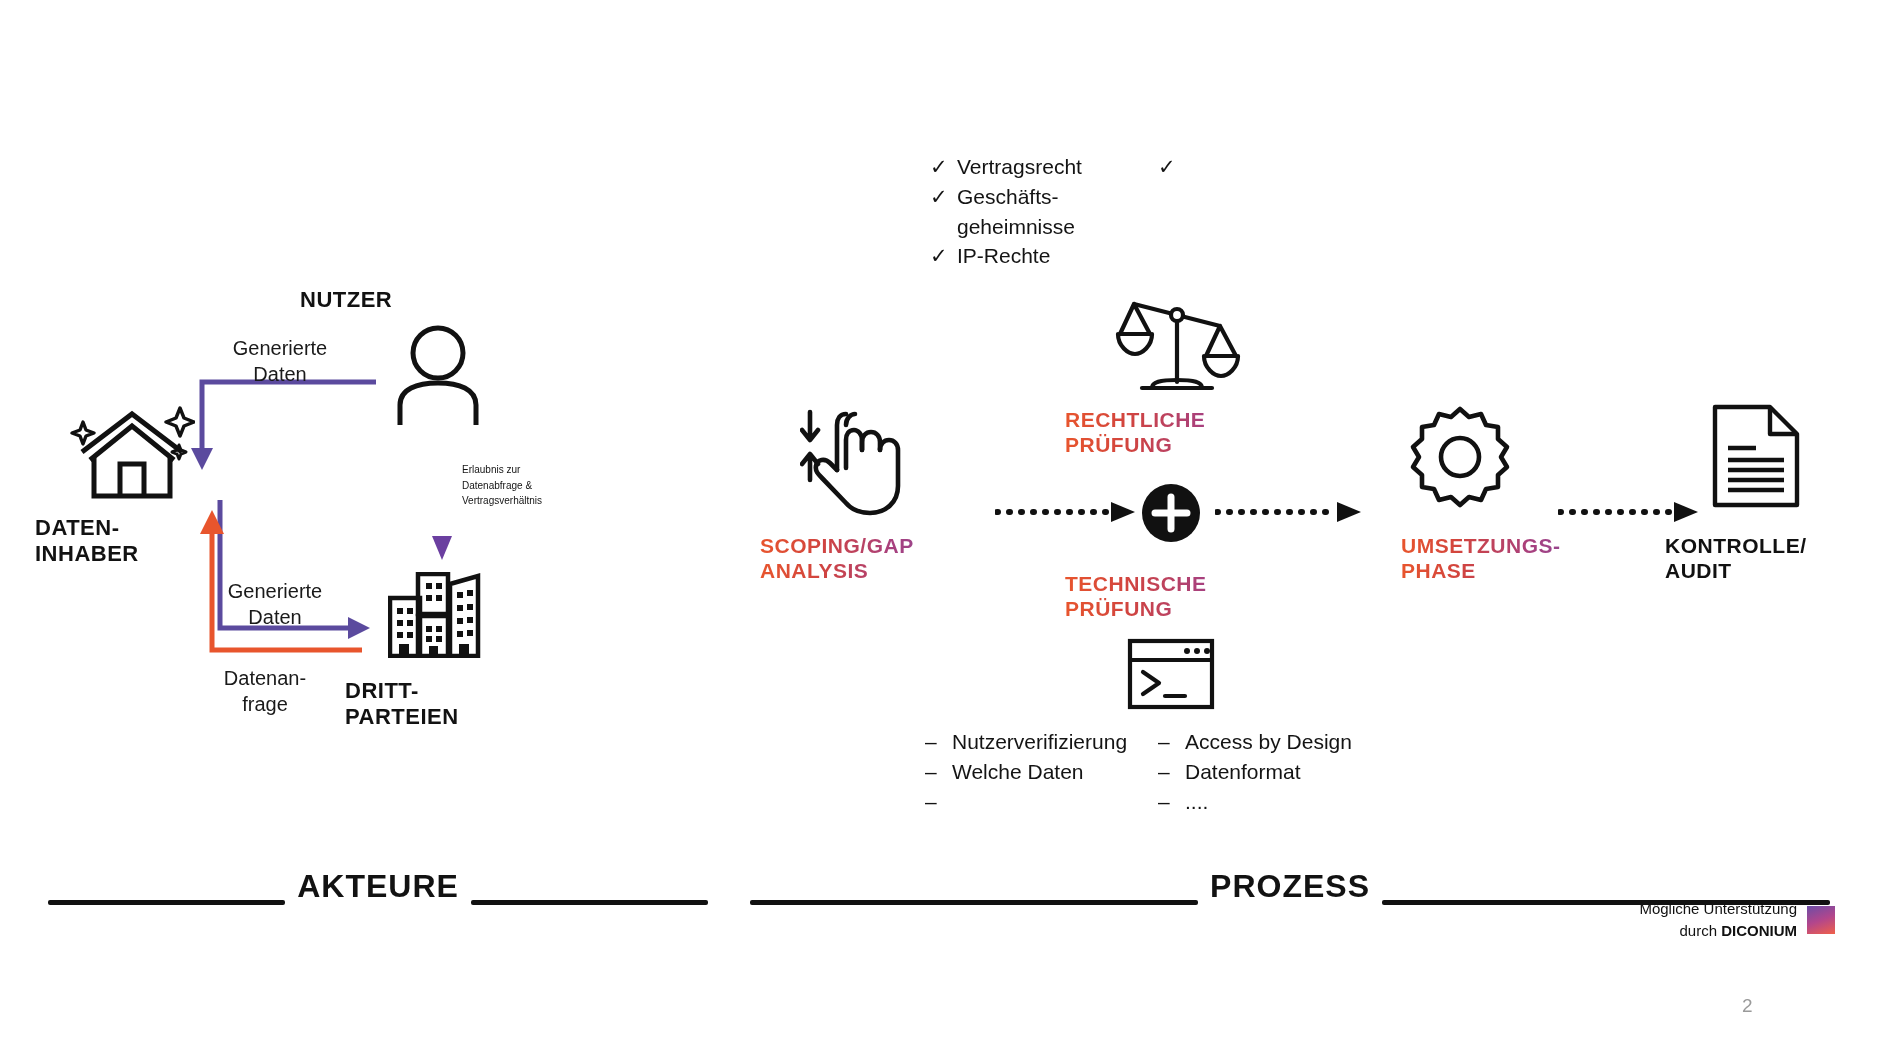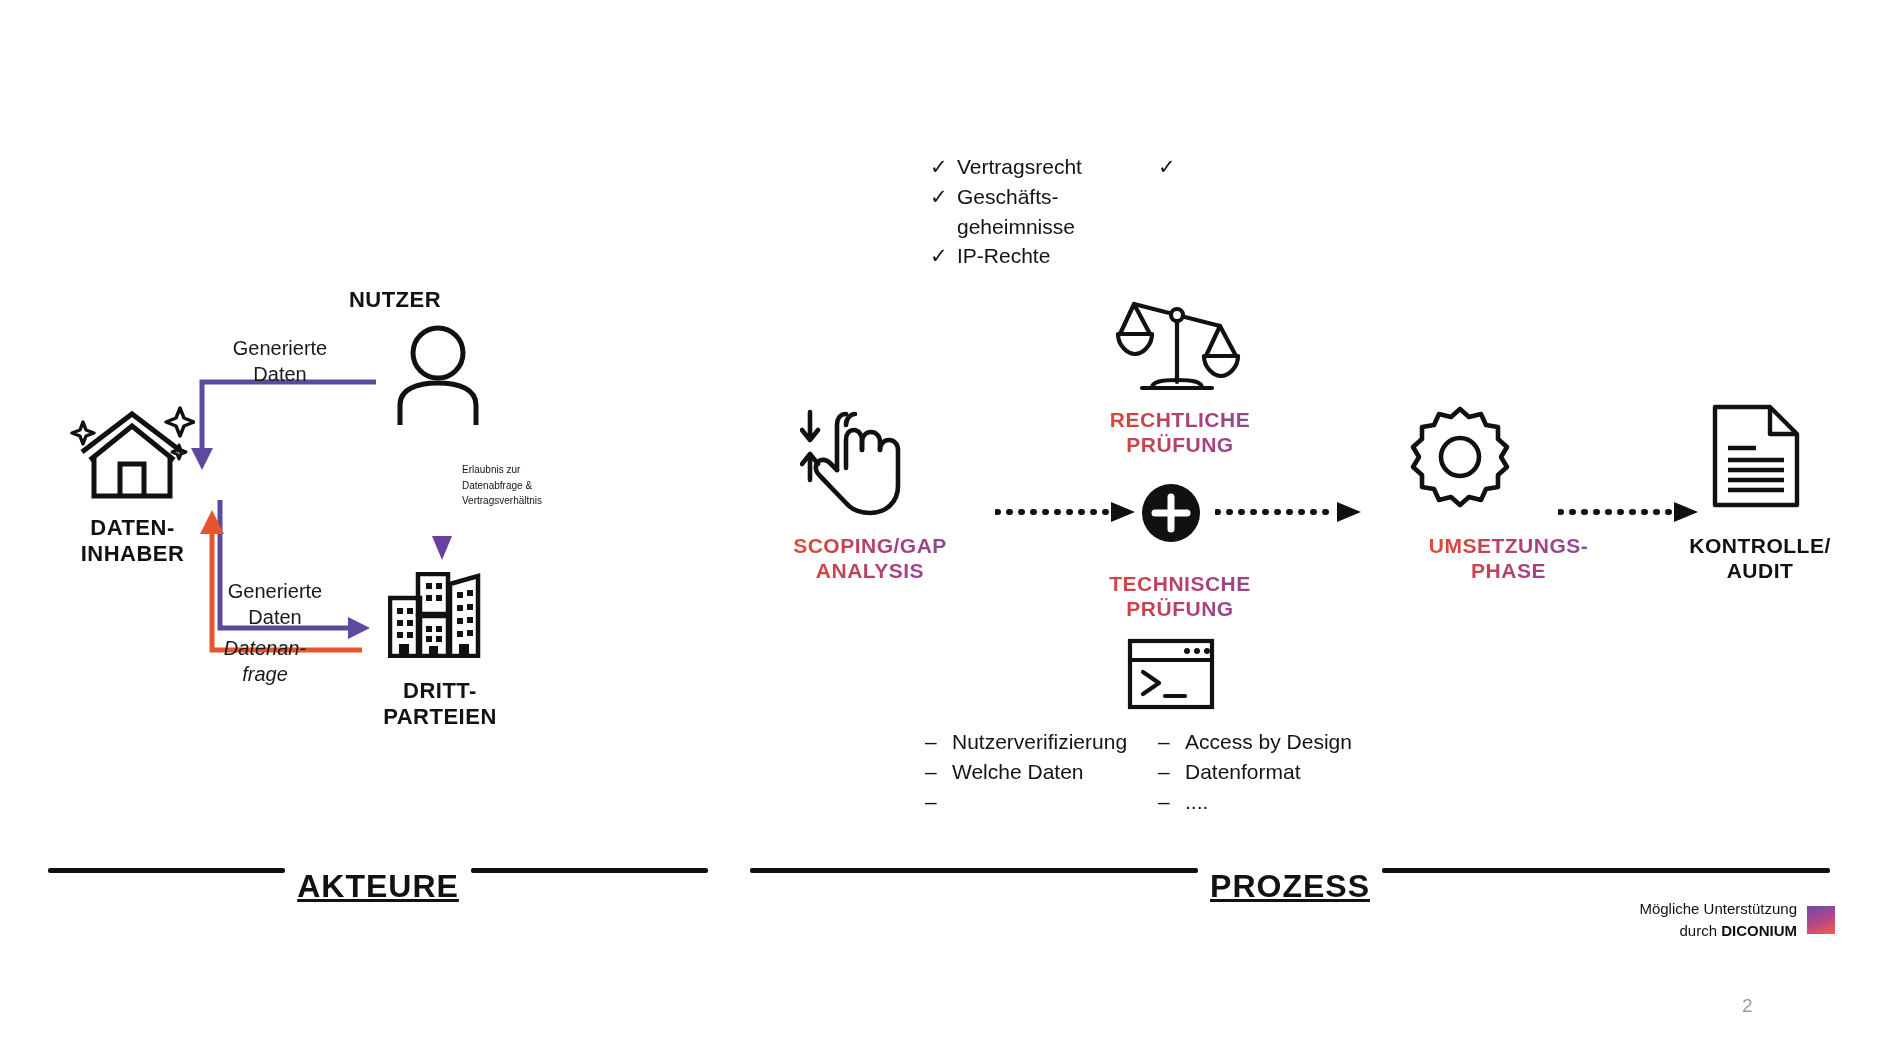--- a/index.html
+++ b/index.html
@@ -1,28 +1,28 @@
 <!DOCTYPE html>
 <html><head>
 <meta charset="utf-8">
 <style>
   html,body{margin:0;padding:0;background:#fff;}
   body{width:1880px;height:1057px;position:relative;overflow:hidden;
        font-family:"Liberation Sans","DejaVu Sans",sans-serif;color:#121212;}
   .abs{position:absolute;}
   .bold{font-weight:bold;}
-  .ttl{font-weight:bold;letter-spacing:.5px;text-align:center;line-height:1.18;}
+  .ttl{font-weight:bold;letter-spacing:.5px;text-align:left;line-height:1.18;}
   .grad{background:linear-gradient(90deg,#E8552D 0%,#D1443F 28%,#A8407E 60%,#7B4FA8 100%);
         -webkit-background-clip:text;background-clip:text;color:transparent;
         -webkit-text-fill-color:transparent;}
   .lbl{font-size:20px;line-height:1.3;text-align:center;color:#1a1a1a;}
   .chk ul,.dsh ul{list-style:none;margin:0;padding:0;}
   .chk li,.dsh li{display:flex;gap:11px;font-size:21px;line-height:1.42;color:#141414;}
   .chk li span.m,.dsh li span.m{flex:0 0 auto;width:16px;text-align:left;}
-  .secline{display:flex;align-items:flex-start;gap:12px;text-decoration:underline;}
+  .secline{display:flex;align-items:flex-end;gap:12px;}
   .secline .rule{height:5px;background:#111;flex:1 1 auto;border-radius:2px;}
   .secline .st{font-size:32px;font-weight:bold;letter-spacing:1px;}
   .ftxt{font-size:15px;line-height:1.45;text-align:right;color:#111;}
   .swatch{width:28px;height:28px;
           background:linear-gradient(160deg,#6C4DA6 0%,#B2468C 50%,#F0604A 100%);}
   .pg{font-size:19px;color:#9a9a9a;}
 </style>
 </head>
 <body>
 
@@ -113,21 +113,21 @@
   <div>Generierte</div>
   <div>Daten</div>
 </div>
 
 <div class="abs" style="left:190px;top:498px;width:200px;height:160px;">
   <svg width="200" height="160" viewBox="0 0 200 160" fill="none">
     <path d="M172 152 L22 152 L22 32" stroke="#E8552D" stroke-width="5"></path>
     <path d="M22 12 L10 36 L34 36 Z" fill="#E8552D"></path>
   </svg>
 </div>
-<div class="abs lbl" style="left:170px;top:635px;width:190px;font-style:italic;">
+<div class="abs lbl" style="left:170px;top:665px;width:190px;">
   <div>Datenan-</div>
   <div>frage</div>
 </div>
 
 <div class="abs" style="left:430px;top:430px;width:24px;height:135px;">
   <svg width="24" height="135" viewBox="0 0 24 135" fill="none">
     <defs>
       <linearGradient id="permGrad" x1="0" y1="0" x2="0" y2="1">
         <stop offset="0%" stop-color="#E8552D"></stop>
         <stop offset="50%" stop-color="#B8407A"></stop>

